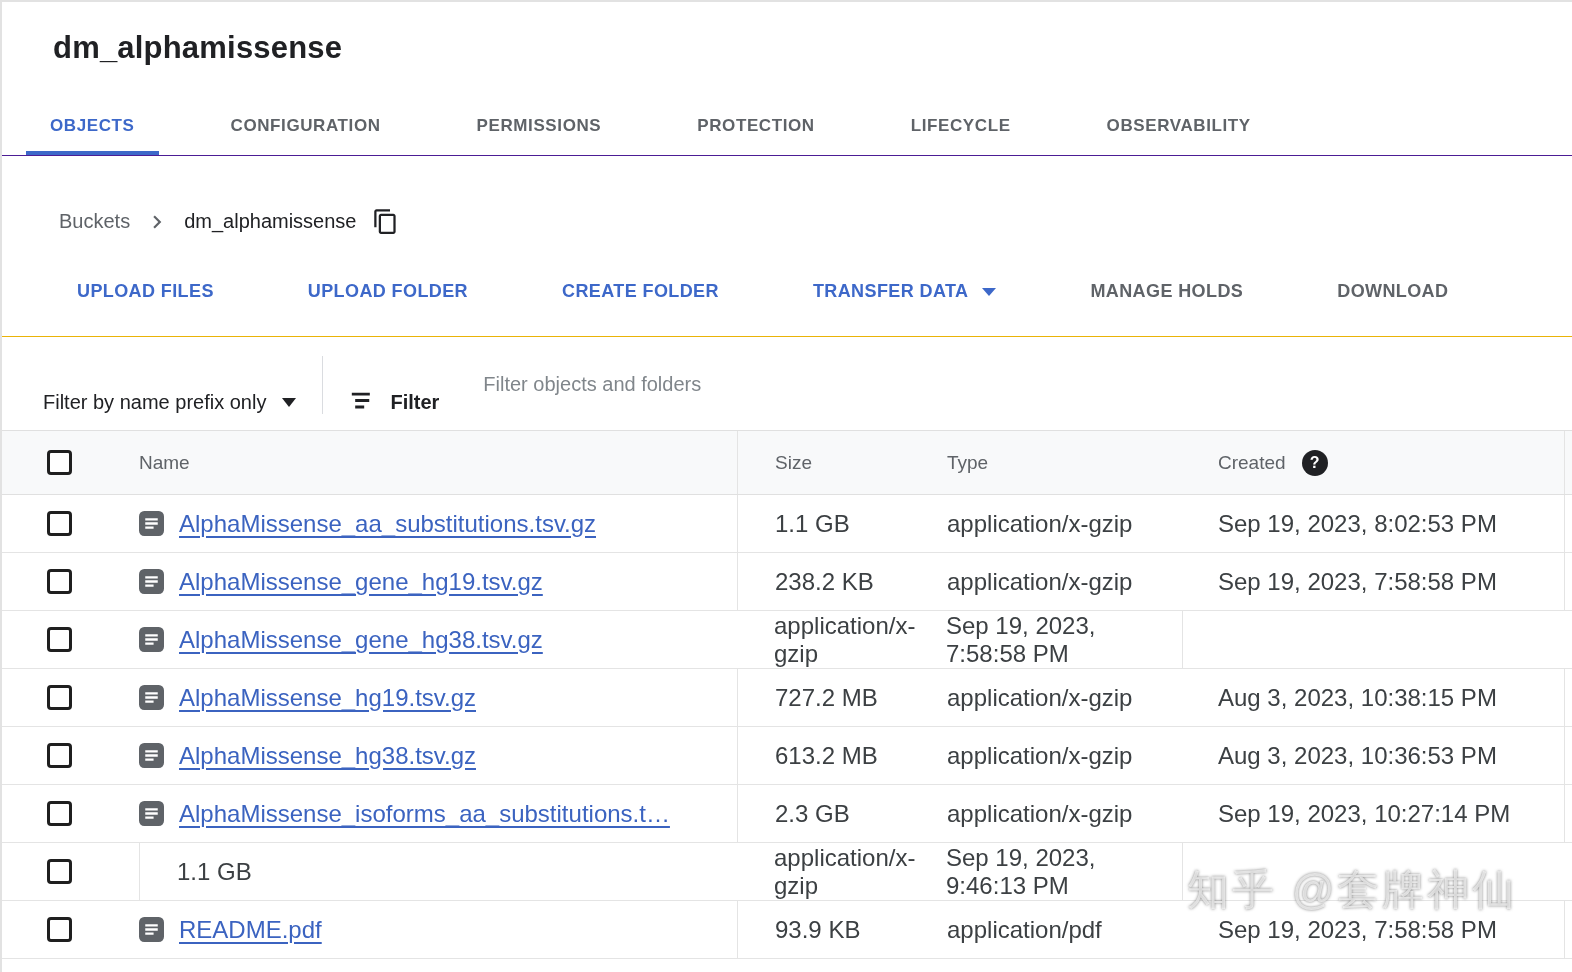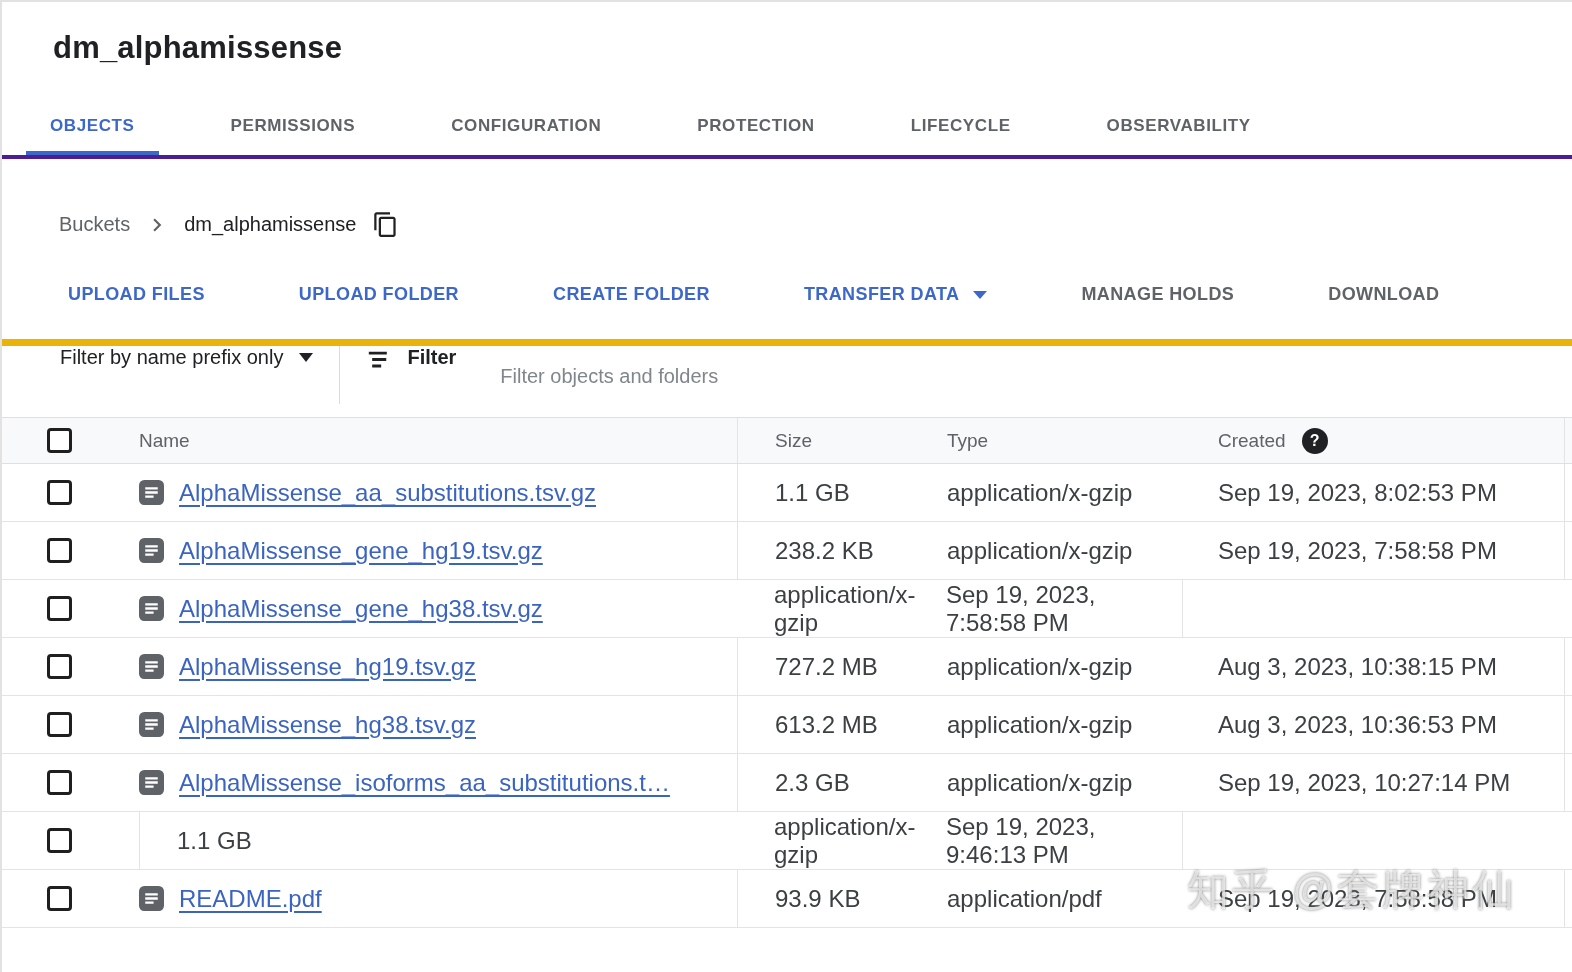--- a/index.html
+++ b/index.html
@@ -10,53 +10,53 @@
     color:#202124;
     position:relative;
     overflow:hidden;
     border-top:2px solid #e2e2e2;
     border-left:2px solid #e2e2e2;
   }
   
   .page-header { padding:28px 0 0 51px; }
   .page-title { font-size:31px; font-weight:700; color:#202124; letter-spacing:.2px; }
 
-  .tab-bar { display:flex; margin-top:30px; padding-left:24px; border-bottom:4px solid #4c1d95; }
+  .tab-bar { display:flex; margin-top:30px; padding-left:24px; border-bottom:1px solid #4c1d95; }
   .tab {
     height:59px; line-height:59px; padding:0 24px; margin-right:48px;
     font-size:17px; font-weight:700; letter-spacing:.6px;
     color:#5f6368; cursor:pointer; white-space:nowrap;
   }
   .tab.active { color:#3d68c9; border-bottom:4px solid #3d68c9; }
 
   
   .bucket-actions { padding-bottom:26px; }
   .breadcrumb { display:flex; align-items:center; margin:52px 0 0 57px; font-size:20px; }
   .breadcrumb .root { color:#5f6368; cursor:pointer; }
   .breadcrumb .chev { margin:0 14px; display:flex; }
   .breadcrumb .current { color:#202124; }
   .breadcrumb .copy { margin-left:16px; display:flex; cursor:pointer; }
 
-  .toolbar { display:flex; align-items:center; margin-top:38px; padding-left:19px; }
+  .toolbar { display:flex; align-items:center; margin-top:38px; padding-left:28px; }
   .tbtn {
     background:none; border:none; font-family:inherit;
     font-size:18px; font-weight:700; letter-spacing:.4px;
     padding:8px 47px; color:#3d68c9; cursor:pointer; white-space:nowrap;
     display:flex; align-items:center; gap:14px;
   }
   .tbtn.disabled { color:#5f6368; cursor:default; }
   .caret-down {
     width:0; height:0; border-left:7px solid transparent; border-right:7px solid transparent;
     border-top:8px solid currentColor; display:inline-block;
   }
 
   
   .filter-bar {
-    height:78px; border-top:7px solid #eab308;
-    display:flex; align-items:flex-start; padding-left:58px;
+    height:78px; border-top:1px solid #eab308;
+    display:flex; align-items:flex-end; padding-left:41px;
   }
   .prefix-select {
     background:none; border:none; font-family:inherit; cursor:pointer;
     font-size:20px; color:#202124; display:flex; align-items:center; gap:16px; padding:0;
   }
   .prefix-select .caret-down { border-top-width:9px; color:#202124; }
   .filter-vdiv { width:1px; height:58px; background:#dadce0; margin:0 26px 0 26px; }
   .filter-icon { display:flex; margin-right:14px; }
   .filter-label { font-size:20px; font-weight:700; color:#202124; margin-right:44px; }
   .filter-input {
@@ -66,23 +66,23 @@
   .filter-input::placeholder { color:#80868b; }
 
   
   .obj-table { width:100%; }
   .trow, .thead {
     display:grid;
     grid-template-columns:137px 598px 173px 272px 382px 10px;
     align-items:center;
   }
   .thead {
-    height:47px; background:#f8f9fa;
+    height:65px; background:#f8f9fa;
     border-top:1px solid #e0e0e0; border-bottom:1px solid #e0e0e0;
-    color:#5f6368; font-size:19px;
+    color:#5f6368; font-size:19px;margin-top:16px;
   }
   .trow { height:58px; border-bottom:1px solid #e4e4e4; font-size:24px; color:#3c4043; }
   .c-check { padding-left:45px; display:flex; align-items:center; }
   .c-name { display:flex; align-items:center; gap:15px; overflow:hidden; padding-right:20px; }
   .c-size, .c-type, .c-created { padding-left:37px; height:100%; display:flex; align-items:center; }
   .c-created { padding-left:36px; gap:16px; }
   .c-size, .c-end { border-left:1px solid #e4e4e4; }
   .c-end { height:100%; }
   .checkbox {
     width:25px; height:25px; border:3px solid #1f1f1f; border-radius:4px;
@@ -110,22 +110,22 @@
 </style>
 </head>
 <body>
 
 <div class="page-header">
   <h1 class="page-title">dm_alphamissense</h1>
 </div>
 
 <nav class="tab-bar">
   <div class="tab active">OBJECTS</div>
+  <div class="tab">CONFIGURATION</div>
   <div class="tab">PERMISSIONS</div>
-  <div class="tab">CONFIGURATION</div>
   <div class="tab">PROTECTION</div>
   <div class="tab">LIFECYCLE</div>
   <div class="tab">OBSERVABILITY</div>
 </nav>
 
 <section class="bucket-actions">
   <div class="breadcrumb">
     <span class="root">Buckets</span>
     <span class="chev">
       <svg width="26" height="26" viewBox="0 0 24 24" fill="#5f6368">

